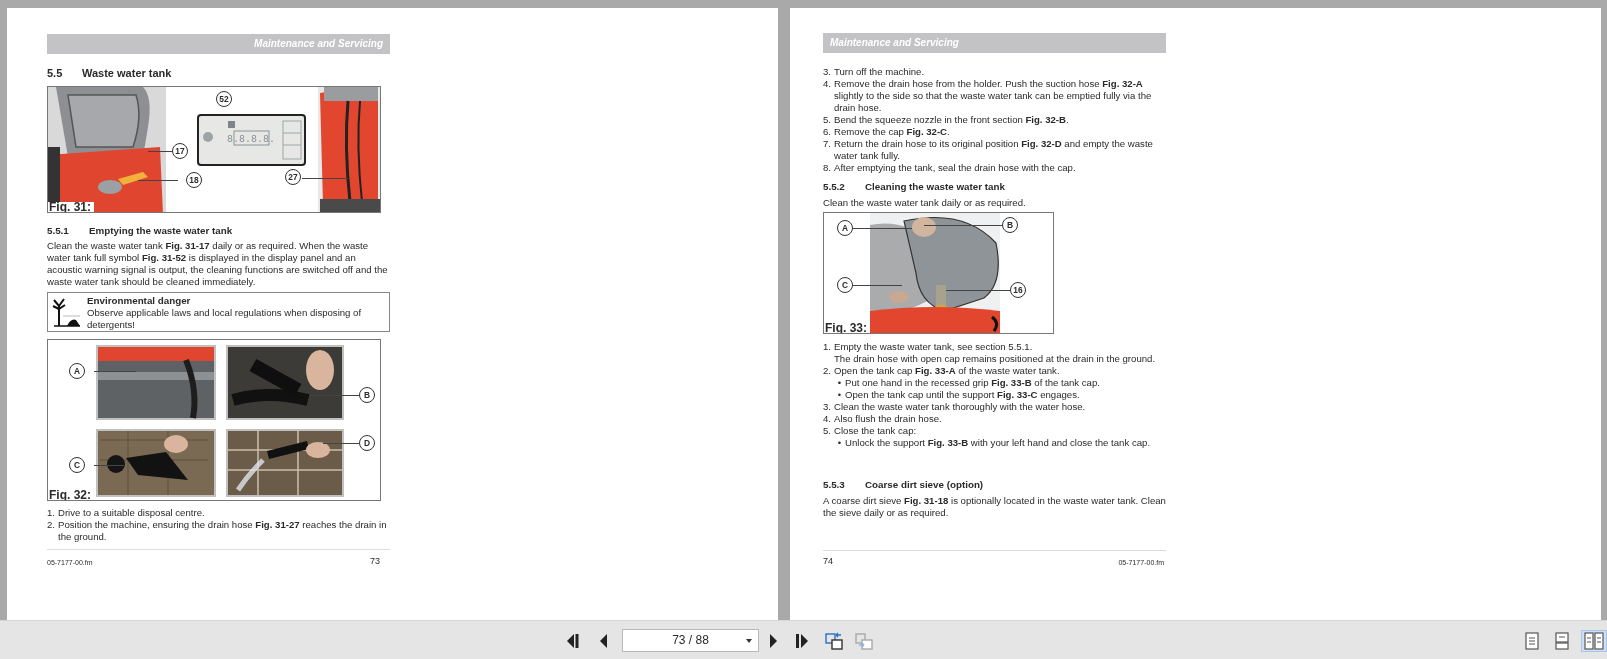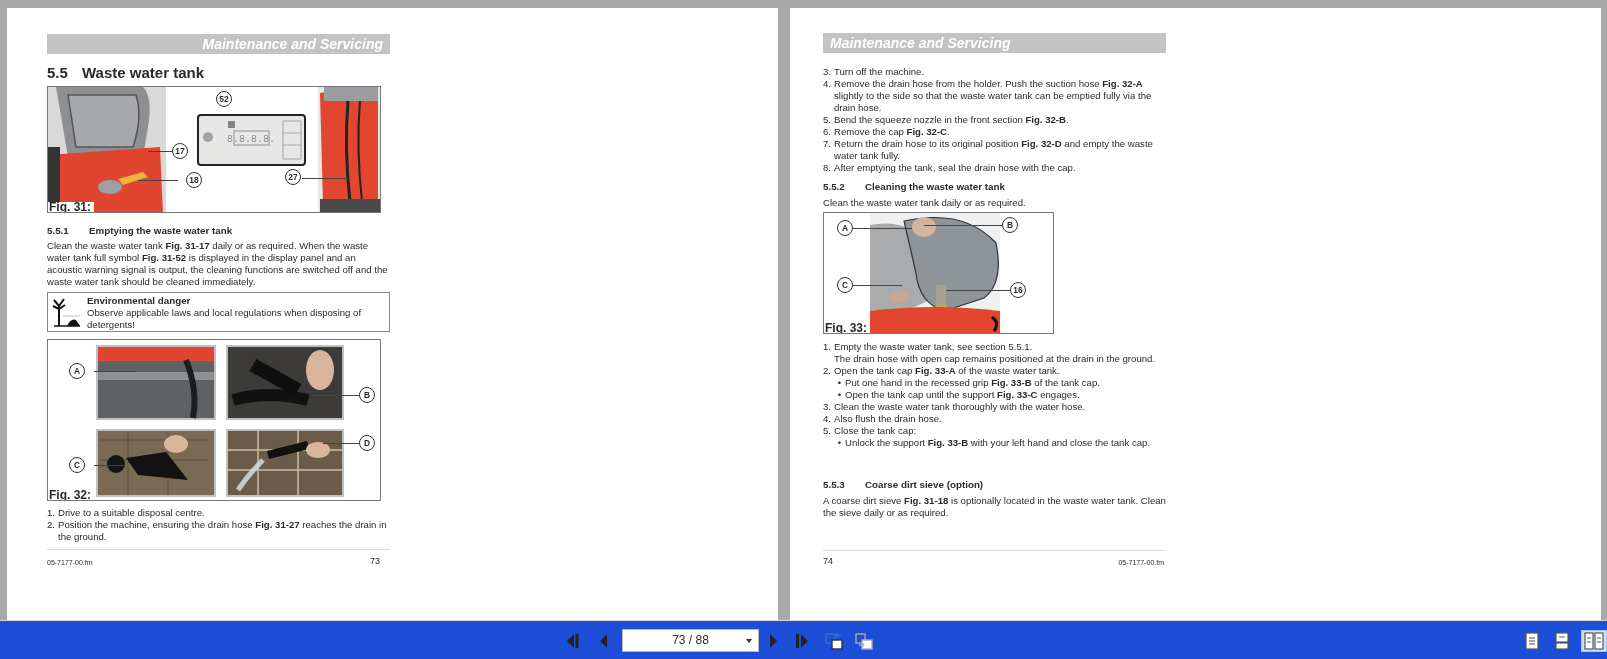--- a/index.html
+++ b/index.html
@@ -4,25 +4,25 @@
 <style>
   * { box-sizing: border-box; margin: 0; padding: 0; }
   html, body { width: 1607px; height: 659px; overflow: hidden; background: #a9a9a9; font-family: "Liberation Sans", sans-serif; color: #2a2a2a; }
   .viewer { position: relative; width: 1607px; height: 659px; background: #a9a9a9; }
   .page { position: absolute; top: 8px; height: 612px; background: #ffffff; }
   .page-left { left: 7px; width: 771px; }
   .page-right { left: 790px; width: 811px; }
   .content { position: absolute; top: 0; width: 343px; font-size: 9.6px; line-height: 12px; }
   .page-left .content { left: 40px; }
   .page-right .content { left: 33px; }
-  .header-bar { position: absolute; top: 26px; left: 0; width: 343px; height: 20px; background: #c3c3c5; color: #fff; font-weight: bold; font-style: italic; font-size: 14px; line-height: 20px; padding: 0 7px; }
+  .header-bar { position: absolute; top: 26px; left: 0; width: 343px; height: 20px; background: #c3c3c5; color: #fff; font-weight: bold; font-style: italic; font-size: 10px; line-height: 20px; padding: 0 7px; }
   .page-left .header-bar { text-align: right; }
   .page-right .header-bar { text-align: left; top: 25px; }
   .abs { position: absolute; left: 0; }
-  .h2 { font-weight: bold; font-size: 15px; }
+  .h2 { font-weight: bold; font-size: 11px; }
   .h2 .num { display: inline-block; width: 21px; }
   .h3 { font-weight: bold; font-size: 9.8px; }
   .h3 .num { display: inline-block; width: 42px; }
   .figure { position: absolute; left: 0; border: 1px solid #777; background: #fff; overflow: hidden; }
   .fig-label { position: absolute; left: 0; bottom: 0; background: #fff; font-size: 12px; font-weight: bold; padding: 0 3px 0 1px; line-height: 10px; }
   .callout { position: absolute; width: 16px; height: 16px; border: 1px solid #333; border-radius: 50%; background: #fff; font-size: 8.4px; font-weight: bold; text-align: center; line-height: 14px; }
   .leader { position: absolute; height: 1px; background: #444; }
   .photo { position: absolute; }
   p.body { position: absolute; left: 0; width: 343px; }
   b { font-weight: bold; }
@@ -34,21 +34,21 @@
   ol.steps li.cont { padding-left: 11px; text-indent: 0; }
   .warn { position: absolute; left: 0; width: 343px; height: 40px; border: 1px solid #888; }
   .warn .icon { position: absolute; left: 3px; top: 3px; width: 30px; height: 32px; }
   .warn .title { position: absolute; left: 39px; top: 2px; font-weight: bold; font-size: 9.8px; }
   .warn .text { position: absolute; left: 39px; top: 14px; width: 300px; }
   .footer-line { position: absolute; left: 0; width: 343px; height: 1px; background: #666; border-bottom: 1px solid #ddd; }
   .footer { position: absolute; left: 0; width: 343px; font-size: 7px; }
   .footer .fname { position: absolute; }
   .footer .pno { position: absolute; font-size: 9px; }
   
-  .toolbar { position: absolute; left: 0; top: 620px; width: 1607px; height: 39px; background: #1d4ed8; border-top: 1px solid #d6d6d6; }
+  .toolbar { position: absolute; left: 0; top: 620px; width: 1607px; height: 39px; background: #e5e5e5; border-top: 1px solid #d6d6d6; }
   .tb-btn { position: absolute; top: 9px; width: 22px; height: 22px; display: flex; align-items: center; justify-content: center; cursor: pointer; }
   .page-select { position: absolute; left: 622px; top: 8px; width: 137px; height: 23px; background: #fff; border: 1px solid #b9b9b9; font-size: 12px; line-height: 21px; text-align: center; }
   .page-select .caret { position: absolute; right: 6px; top: 9px; width: 0; height: 0; border-left: 3.5px solid transparent; border-right: 3.5px solid transparent; border-top: 4px solid #333; }
   .view-btn.active { background: #cfe0f5; border: 1px solid #a9c6ea; }
 </style>
 </head>
 <body>
 
 <div class="viewer">
 

